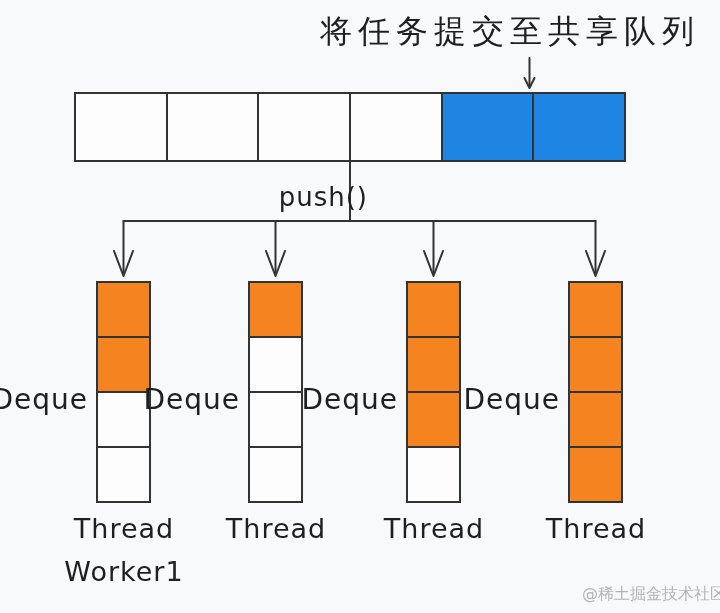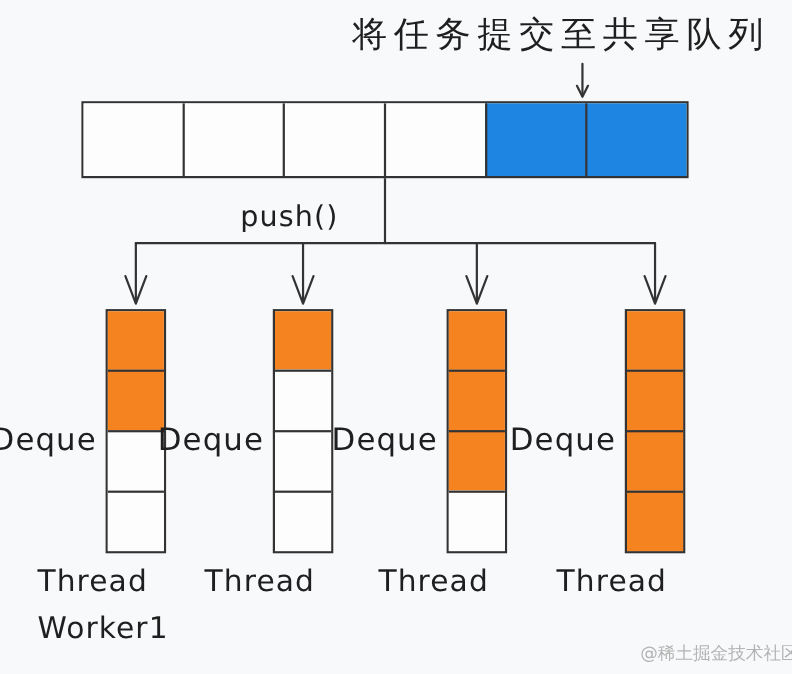--- a/index.html
+++ b/index.html
@@ -24,41 +24,41 @@
     position:absolute;left:74px;top:92px;width:552px;height:70px;
     display:flex;border:2px solid var(--line);box-sizing:border-box;background:var(--cell);
   }
   .q-cell{flex:1;background:var(--cell);}
   .q-cell + .q-cell{border-left:2px solid var(--line);}
 
   .op-label{
     position:absolute;top:179px;height:36px;font-size:26px;line-height:36px;
     text-align:center;letter-spacing:1px;white-space:nowrap;
   }
-  .op-label.push{left:188px;width:150px;}
+  .op-label.push{left:218px;width:150px;text-align:right;}
   .op-label.pop{left:360px;width:226px;}
 
   .deque{
     position:absolute;top:281px;width:55px;height:222px;
     display:flex;flex-direction:column;border:2px solid var(--line);
     box-sizing:border-box;background:var(--cell);
   }
   .d-cell{flex:1;background:var(--cell);}
   .d-cell + .d-cell{border-top:2px solid var(--line);}
 
   [data-state="empty"]{background:var(--cell);}
   [data-state="blue"]{background:var(--blue);}
   [data-state="orange"]{background:var(--orange);}
 
   .deque-label{
     position:absolute;top:380px;width:124px;height:40px;font-size:28px;
     line-height:40px;text-align:right;letter-spacing:1px;white-space:nowrap;
   }
   .worker-name{
-    position:absolute;top:512px;width:180px;font-size:27px;
+    position:absolute;top:512px;width:180px;text-align:center;font-size:27px;
     letter-spacing:1px;white-space:nowrap;
   }
   .worker-name .line1{height:33px;line-height:33px;}
   .worker-name .line2{margin-top:10px;height:33px;line-height:33px;}
 
   .watermark{
     position:absolute;left:582px;top:584px;font-size:16px;letter-spacing:0px;
     color:var(--watermark);white-space:nowrap;opacity:.95;
   }
 </style>

